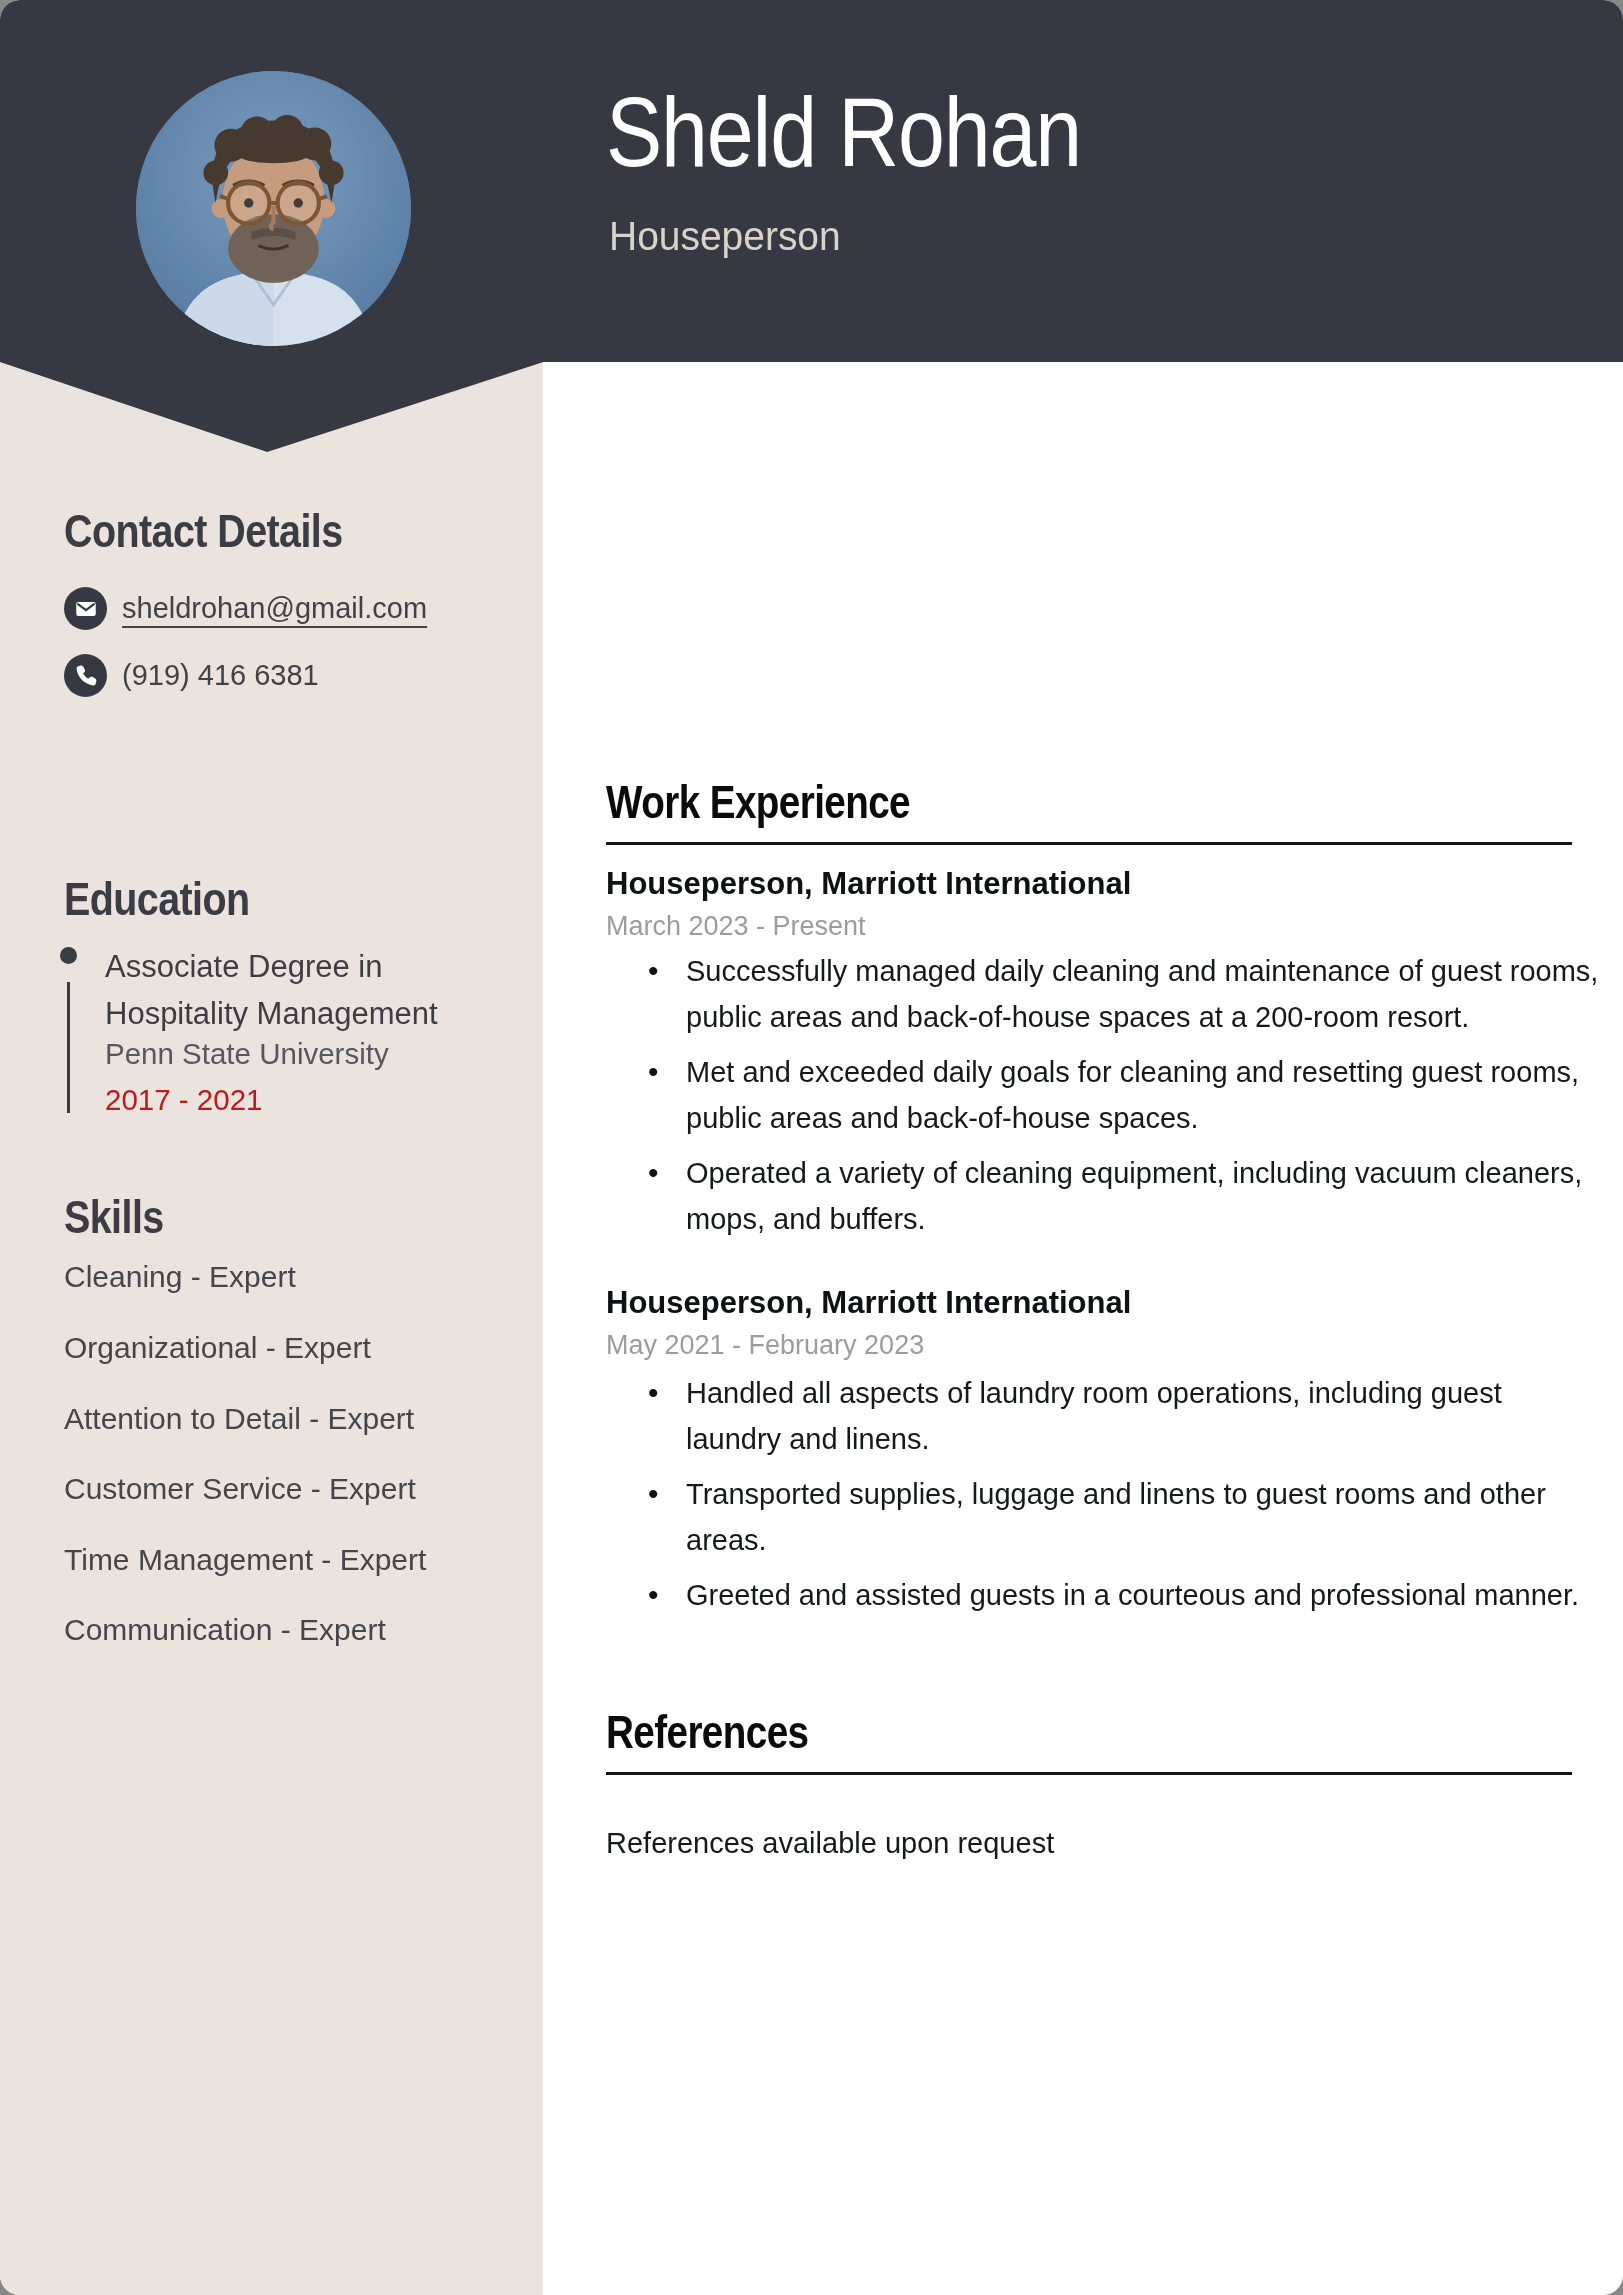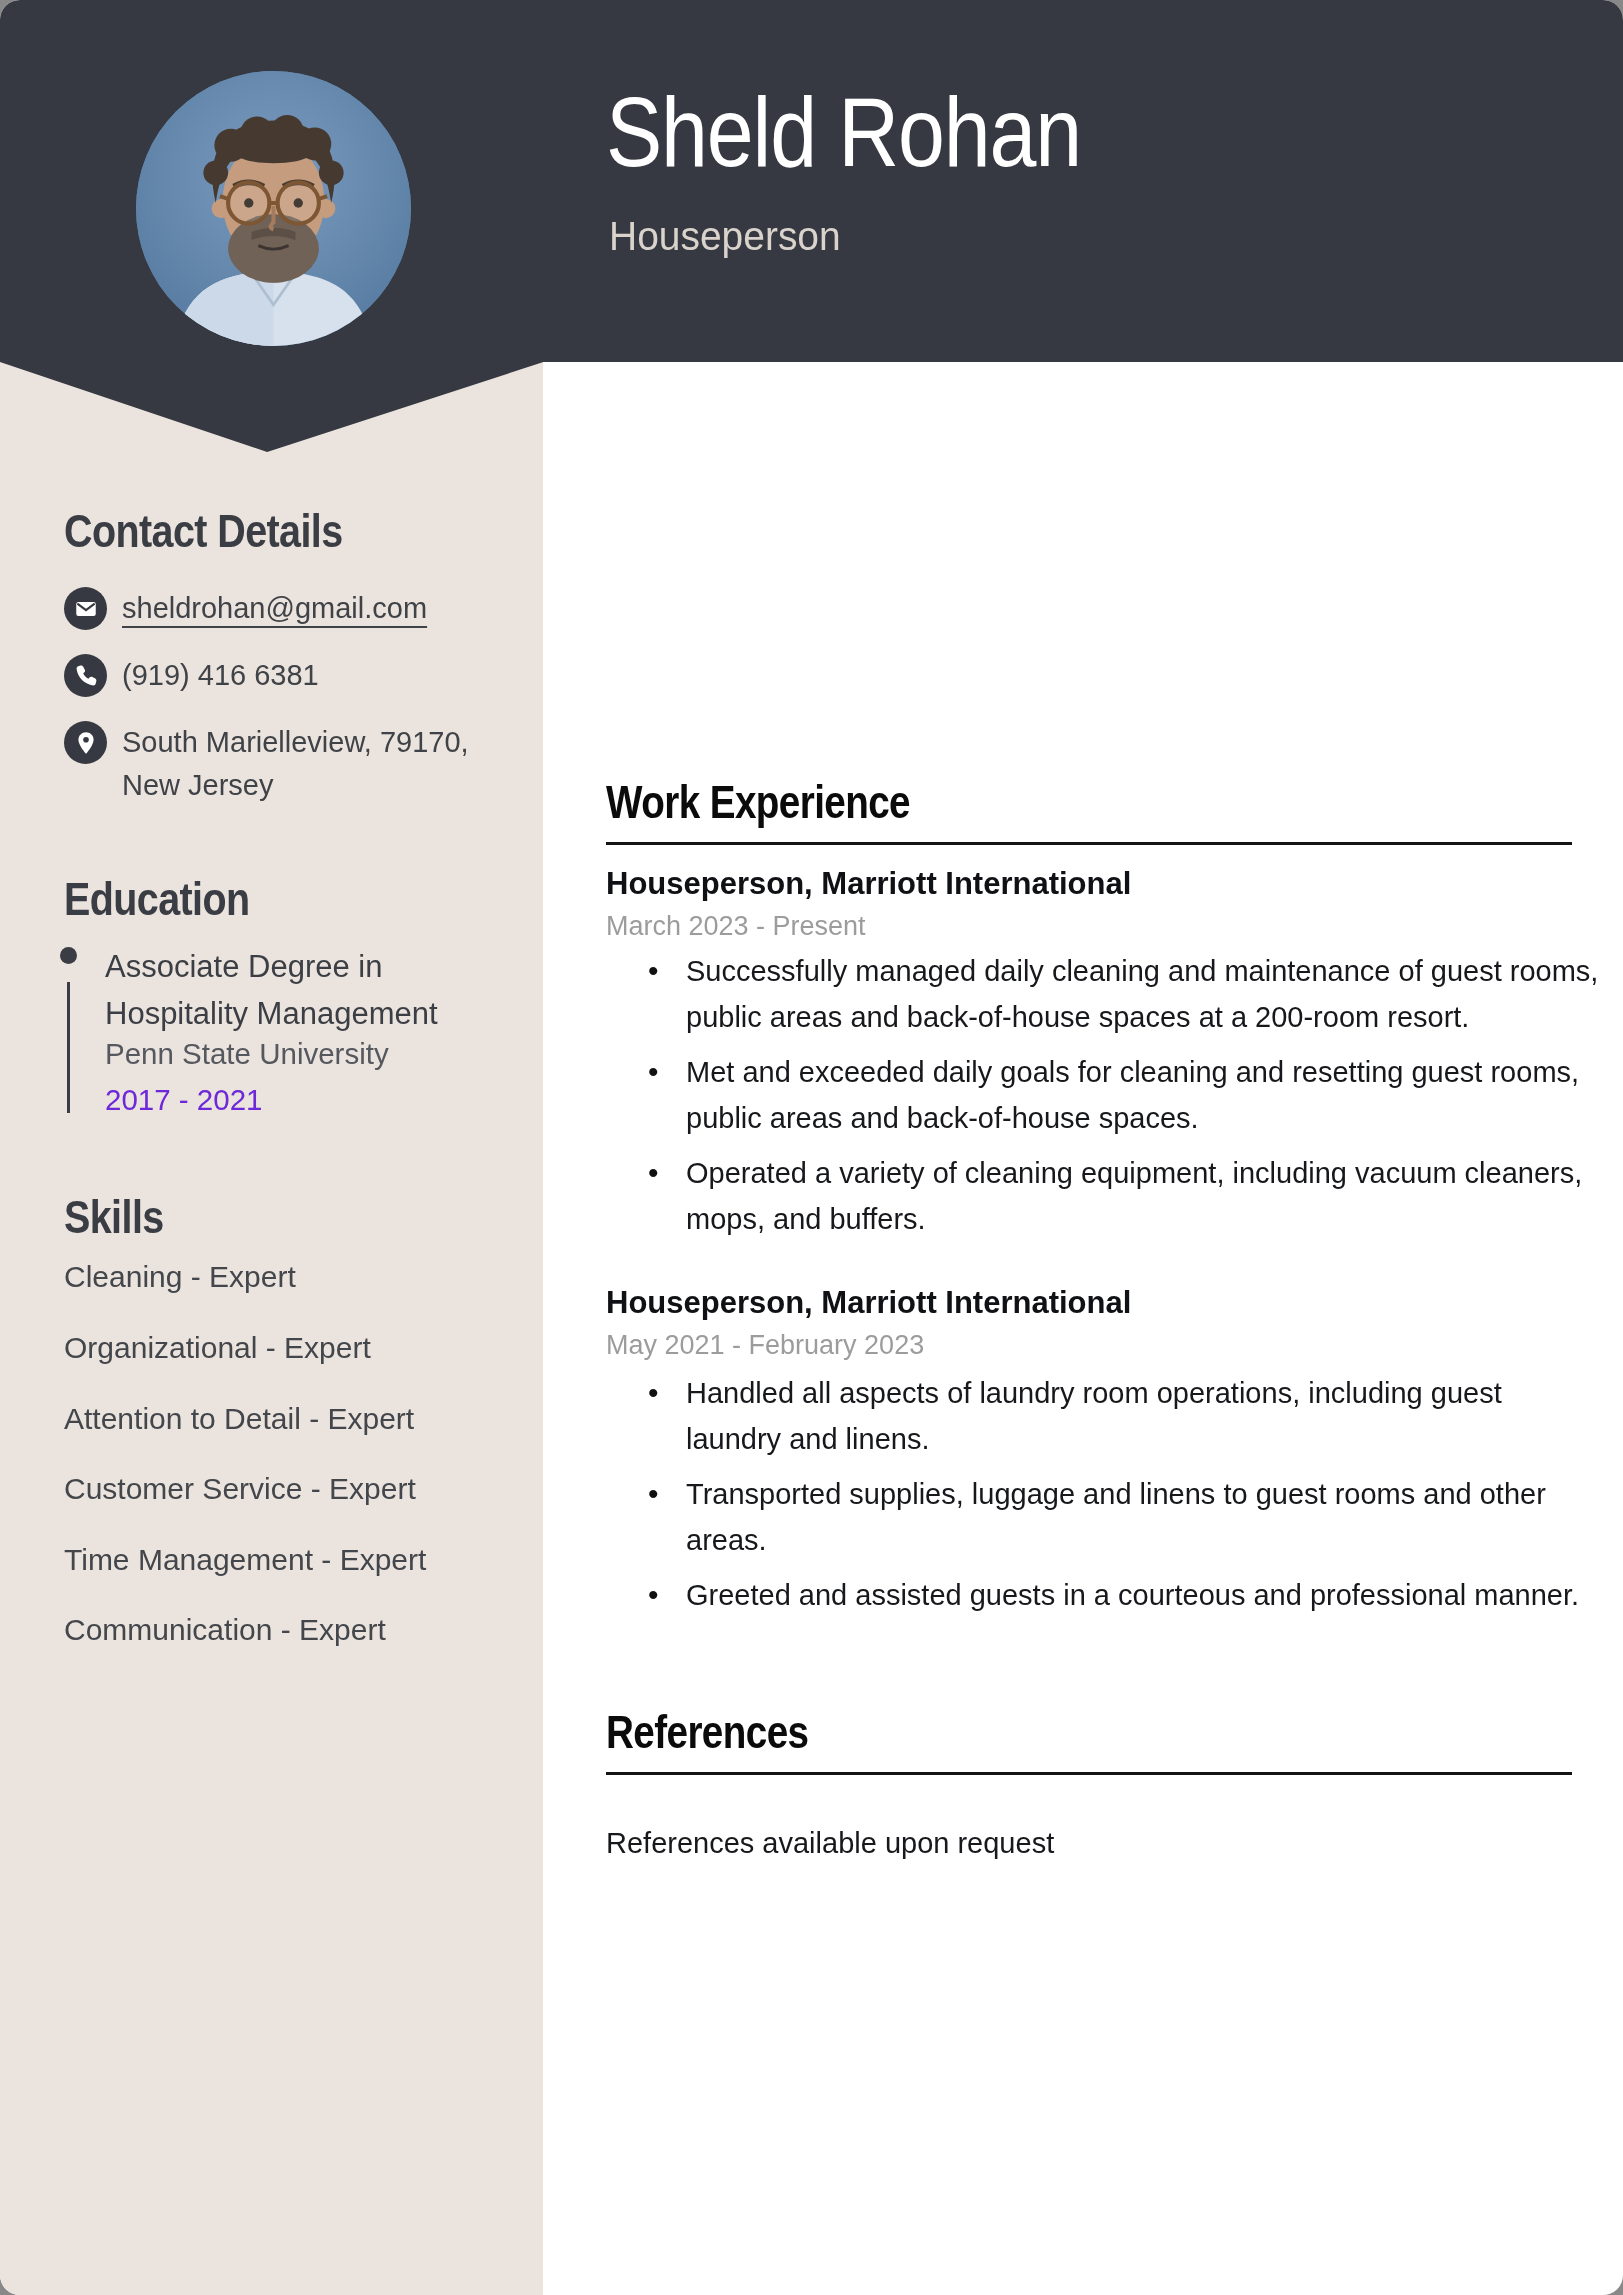--- a/index.html
+++ b/index.html
@@ -28,21 +28,21 @@
         display:flex;align-items:center;justify-content:center;}
   .icon-circle svg{width:26px;height:26px;display:block;}
   .contact-text{font-size:29px;color:#3f4247;line-height:43px;}
   a.contact-link{color:#3f4247;text-decoration:underline;text-decoration-thickness:2px;
         text-underline-offset:7.9px;}
   .edu-dot{position:absolute;left:60px;top:947px;width:17px;height:17px;border-radius:50%;background:#3a3d44;}
   .edu-line{position:absolute;left:67px;top:982px;width:2.6px;height:131px;background:#3a3d44;}
   .edu-degree{position:absolute;left:105px;top:943px;font-size:31px;font-weight:400;
         color:#3b3e44;line-height:47px;}
   .edu-school{position:absolute;left:105px;top:1037px;font-size:29.5px;color:#55585e;}
-  .edu-years{position:absolute;left:105px;top:1083px;font-size:29.5px;color:#6d28d9;}
+  .edu-years{position:absolute;left:105px;top:1083px;font-size:29.5px;color:#b91c1c;}
   .skill-item{position:absolute;left:64px;font-size:30px;color:#43464b;white-space:nowrap;}
 
   
   .section{position:absolute;left:606px;width:966px;border-bottom:3.3px solid #141414;padding-bottom:17px;}
   .section-heading{font-size:46px;font-weight:700;color:#0b0b0c;line-height:46px;
         white-space:nowrap;letter-spacing:-0.7px;transform:scaleX(.84);transform-origin:left bottom;}
   .summary-text{position:absolute;left:606px;top:580px;width:969px;font-size:29px;
         line-height:46px;color:#17181b;}
   .job-title-line{position:absolute;left:606px;font-size:31px;font-weight:700;color:#101114;white-space:nowrap;}
   .job-dates{position:absolute;left:606px;font-size:27px;color:#9c9c9c;white-space:nowrap;}
@@ -115,32 +115,20 @@
 
   <div class="contact-row" style="top:654px">
     <span class="icon-circle">
       <svg viewBox="0 0 24 24">
           <path fill="#ffffff" d="M6.8 2.3c1-.3 2 .1 2.5 1l1.6 2.9c.4.8.3 1.8-.4 2.4l-1.1 1c1 2.1 2.7 3.8 4.8 4.9l1-1.2c.6-.7 1.6-.9 2.4-.5l2.9 1.6c.9.5 1.3 1.5 1 2.5l-.6 2.2c-.3 1-1.2 1.7-2.3 1.6C10.9 20 4 13.1 3.3 5.4c-.1-1 .6-2 1.6-2.3z"></path>
         </svg>
     </span>
     <span class="contact-text">(919) 416 6381</span>
   </div>
 
-  <div class="contact-row" style="top:721px">
-    <span class="icon-circle">
-      <svg viewBox="0 0 24 24">
-          <path fill="#ffffff" d="M12 2c-3.9 0-7 3.1-7 7 0 5.2 7 13 7 13s7-7.8 7-13c0-3.9-3.1-7-7-7z"></path>
-        <circle cx="12" cy="9" r="2.6" fill="#363941"></circle>
-        </svg>
-    </span>
-    <span class="contact-text">
-      <span>South Marielleview, 79170,</span><br>
-      <span>New Jersey</span>
-    </span>
-  </div>
 
   <div class="side-heading" style="top:871px">Education</div>
   <div class="edu-dot"></div>
   <div class="edu-line"></div>
   <div class="edu-degree">
     <span>Associate Degree in</span><br>
     <span>Hospitality Management</span>
   </div>
   <div class="edu-school">Penn State University</div>
   <div class="edu-years">2017 - 2021</div>

